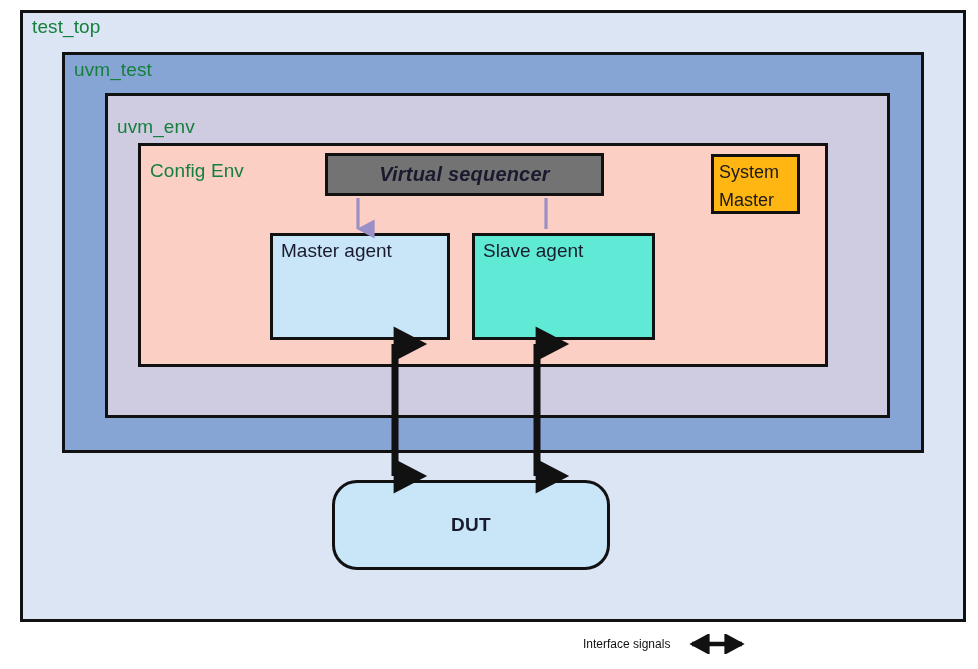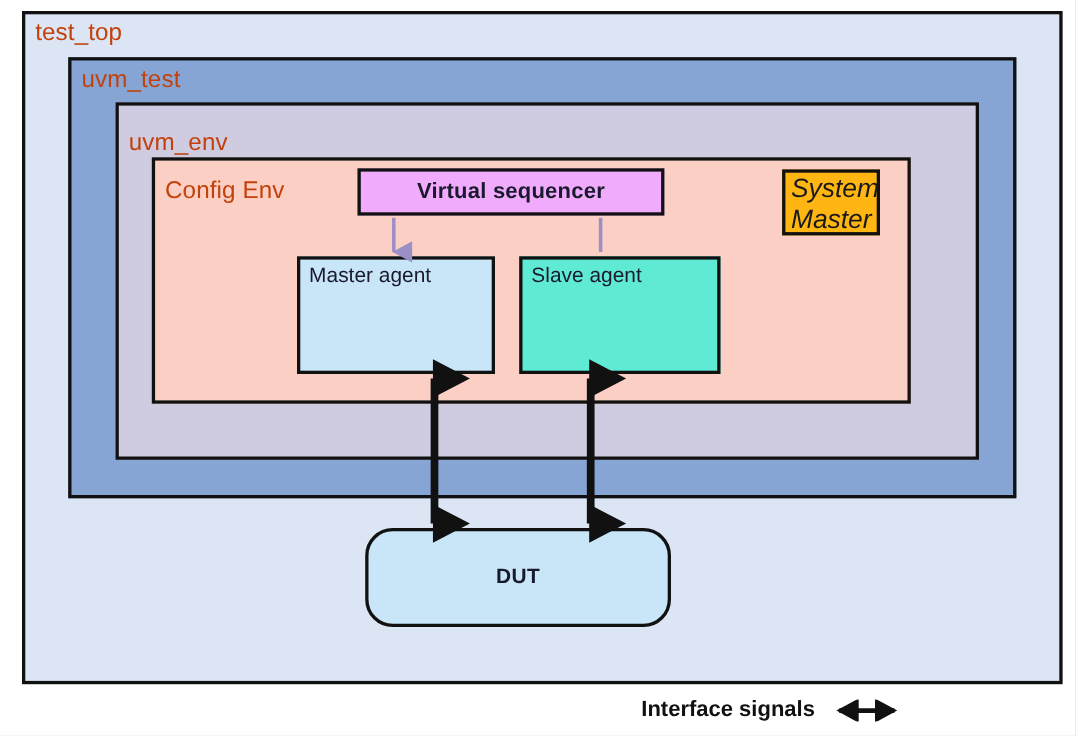--- a/index.html
+++ b/index.html
@@ -10,58 +10,57 @@
     overflow:hidden;
   }
   #stage{position:relative;width:978px;height:669px;}
 
   .box{position:absolute;box-sizing:border-box;}
 
   
   .layer{border:3px solid #111111;}
   .layer-label{
     position:absolute;
-    font-size:22px;
-    color:#c2410c;
+    font-size:19px;
+    color:#15803d;
     white-space:nowrap;
     letter-spacing:.1px;
   }
 
   #test-top   {left:20px;  top:10px;  width:946px; height:612px; background:#dce5f3;}
   #uvm-test   {left:62px;  top:52px;  width:862px; height:401px; background:#87a5d4;}
   #uvm-env    {left:105px; top:93px;  width:785px; height:325px; background:#cfcbe0;}
   #system-env {left:138px; top:143px; width:690px; height:224px; background:#fbcfc4;}
 
   #lbl-test-top   {left:32px;  top:16px;}
   #lbl-uvm-test   {left:74px;  top:59px;}
   #lbl-uvm-env    {left:117px; top:116px;}
   #lbl-system-env {left:150px; top:160px;}
 
   
   .comp{border:3px solid #111111;box-sizing:border-box;position:absolute;}
 
   #virtual-sequencer{
     left:325px; top:153px; width:279px; height:43px;
-    background:#f0abfc;
-    display:flex;align-items:center;justify-content:center;
+    background:#737373;
+    display:flex;align-items:center;justify-content:center;font-style:italic;
   }
   #virtual-sequencer .txt{
     font-size:20px;font-weight:bold;color:#1a1a2e;letter-spacing:.2px;
   }
 
   #system-config{
     left:711px; top:154px; width:89px; height:60px;
     background:#ffb612;
     overflow:visible;
   }
   #system-config .txt{
     position:absolute;left:5px;top:1px;
-    font-size:24px;line-height:28px;color:#1a1a1a;
+    font-size:18px;line-height:28px;color:#1a1a1a;
     white-space:nowrap;
-    font-style:italic;
   }
 
   #master-agent{left:270px; top:233px; width:180px; height:107px; background:#c9e5f8;padding-left:28px;}
   #slave-agent {left:472px; top:233px; width:183px; height:107px; background:#5eead4;}
   .agent .txt{
     position:absolute;left:8px;top:4px;
     font-size:19px;color:#1a1a2e;white-space:nowrap;
   }
 
   #dut{
@@ -72,21 +71,21 @@
 
   
   #arrows{position:absolute;left:0;top:0;width:978px;height:669px;pointer-events:none;}
 
   
   #legend{
     position:absolute;left:583px;top:634px;
     display:flex;align-items:center;gap:13px;
   }
   #legend .txt{
-    font-size:20px;font-weight:bold;color:#111111;white-space:nowrap;
+    font-size:12px;font-weight:normal;color:#111111;white-space:nowrap;
   }
 </style>
 </head>
 <body>
 
 <div id="stage">
 
   <div class="box layer" id="test-top"></div>
   <div class="box layer" id="uvm-test"></div>
   <div class="box layer" id="uvm-env"></div>

